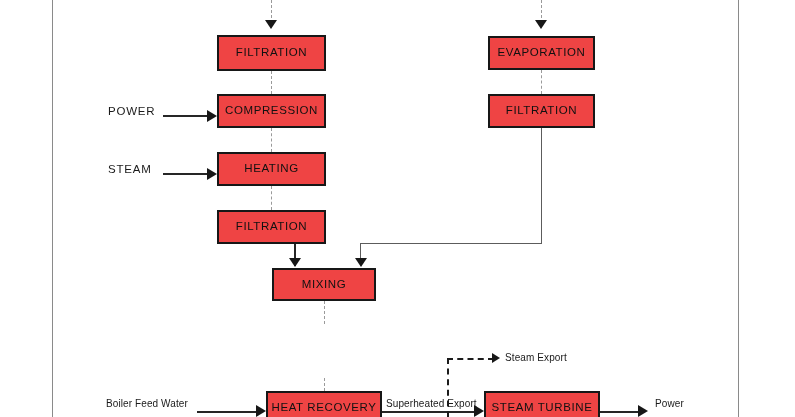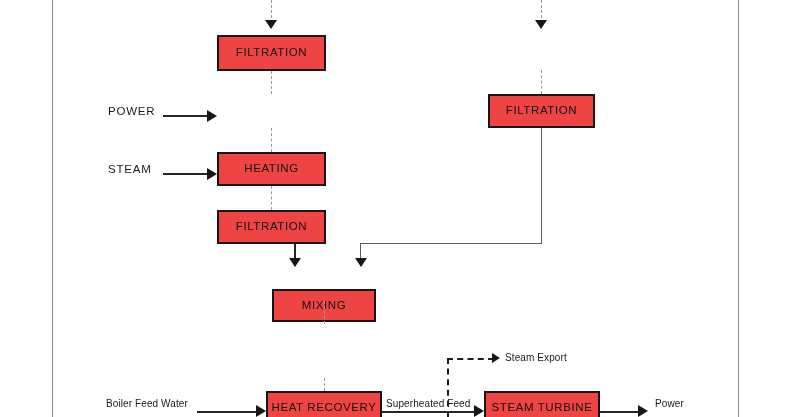--- a/index.html
+++ b/index.html
@@ -122,20 +122,23 @@
 
   <div class="vline-dashed" style="left:271px; top:0px; height:18px;"></div>
   <div class="arrow-down" style="left:265px; top:20px;"></div>
 
   <div class="pbox" style="left:217px; top:35px; width:109px; height:36px;">
     <span>FILTRATION</span>
   </div>
 
   <div class="vline-dashed" style="left:271px; top:71px; height:23px;"></div>
 
+  <div class="pbox" style="left:217px; top:94px; width:109px; height:34px;">
+    <span>COMPRESSION</span>
+  </div>
 
   <div class="lbl caps" style="left:108px; top:105px;">POWER</div>
   <div class="hline thick" style="left:163px; top:115px; width:46px;"></div>
   <div class="arrow-right" style="left:207px; top:110px;"></div>
 
   <div class="vline-dashed" style="left:271px; top:128px; height:24px;"></div>
 
   <div class="pbox" style="left:217px; top:152px; width:109px; height:34px;">
     <span>HEATING</span>
   </div>
@@ -149,50 +152,53 @@
   <div class="pbox" style="left:217px; top:210px; width:109px; height:34px;">
     <span>FILTRATION</span>
   </div>
 
   <div class="vline thick" style="left:294px; top:244px; height:22px;"></div>
   <div class="arrow-down" style="left:289px; top:258px;"></div>
 
   <div class="vline-dashed" style="left:541px; top:0px; height:18px;"></div>
   <div class="arrow-down" style="left:535px; top:20px;"></div>
 
+  <div class="pbox" style="left:488px; top:36px; width:107px; height:34px;">
+    <span>EVAPORATION</span>
+  </div>
 
   <div class="vline-dashed" style="left:541px; top:70px; height:24px;"></div>
 
   <div class="pbox" style="left:488px; top:94px; width:107px; height:34px;">
     <span>FILTRATION</span>
   </div>
 
   <div class="vline" style="left:541px; top:128px; height:116px;"></div>
   <div class="hline" style="left:360px; top:243px; width:182px;"></div>
   <div class="vline" style="left:360px; top:243px; height:20px;"></div>
   <div class="arrow-down" style="left:355px; top:258px;"></div>
 
-  <div class="pbox" style="left:272px; top:268px; width:104px; height:33px;margin-top:21px;">
+  <div class="pbox" style="left:272px; top:268px; width:104px; height:33px;">
     <span>MIXING</span>
   </div>
 
   <div class="vline-dashed" style="left:324px; top:301px; height:23px;"></div>
 
 
   <div class="vline-dashed" style="left:324px; top:378px; height:13px;"></div>
 
   <div class="pbox" style="left:266px; top:391px; width:116px; height:34px;">
     <span>HEAT RECOVERY</span>
   </div>
 
   <div class="lbl stream" style="left:106px; top:398px;">Boiler Feed Water</div>
   <div class="hline thick" style="left:197px; top:411px; width:62px;"></div>
   <div class="arrow-right" style="left:256px; top:405px;"></div>
 
-  <div class="lbl stream" style="left:386px; top:398px;">Superheated Feed</div>
+  <div class="lbl stream" style="left:386px; top:398px;">Superheated Export</div>
   <div class="hline thick" style="left:382px; top:411px; width:95px;"></div>
   <div class="arrow-right" style="left:474px; top:405px;"></div>
 
   <div class="vline-dash2" style="left:447px; top:358px; height:59px;"></div>
   <div class="hline-dash2" style="left:447px; top:358px; width:47px;"></div>
   <div class="arrow-right small" style="left:492px; top:353px;"></div>
   <div class="lbl stream" style="left:505px; top:352px;">Steam Export</div>
 
   <div class="pbox" style="left:484px; top:391px; width:116px; height:34px;">
     <span>STEAM TURBINE</span>

